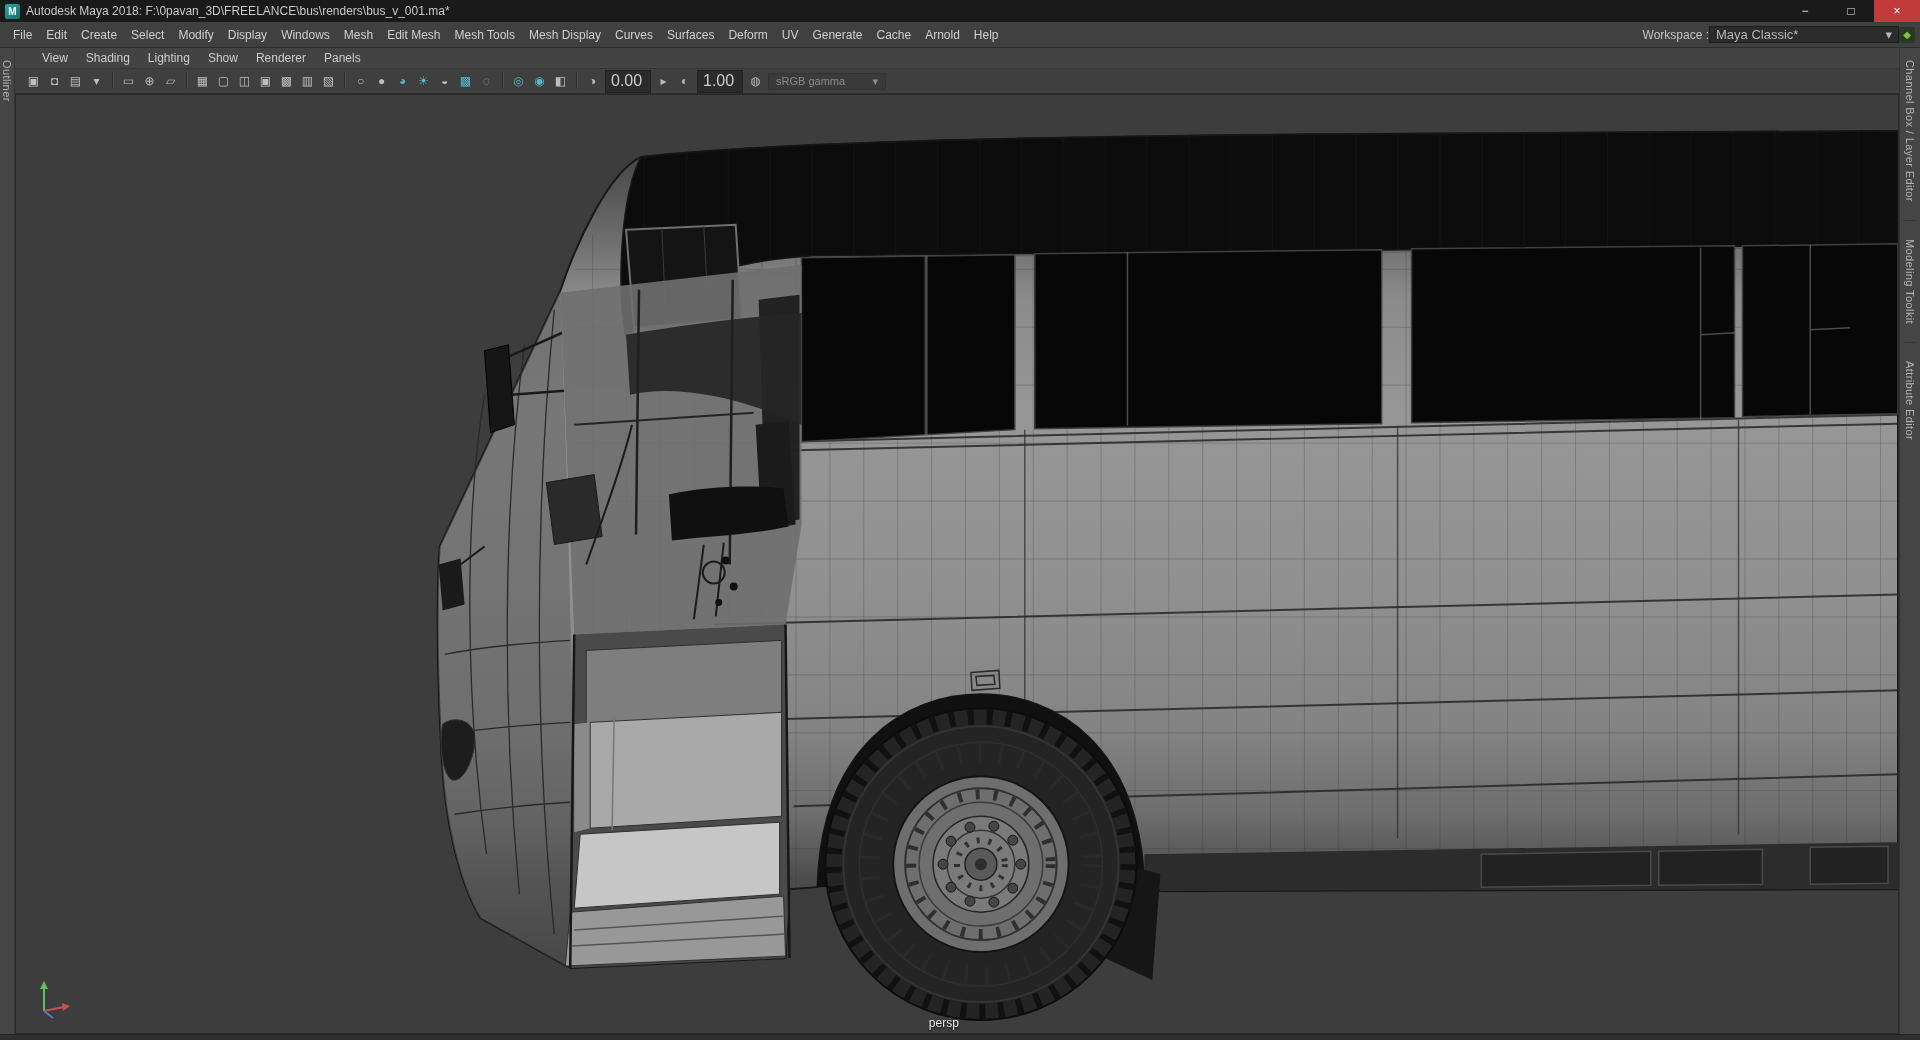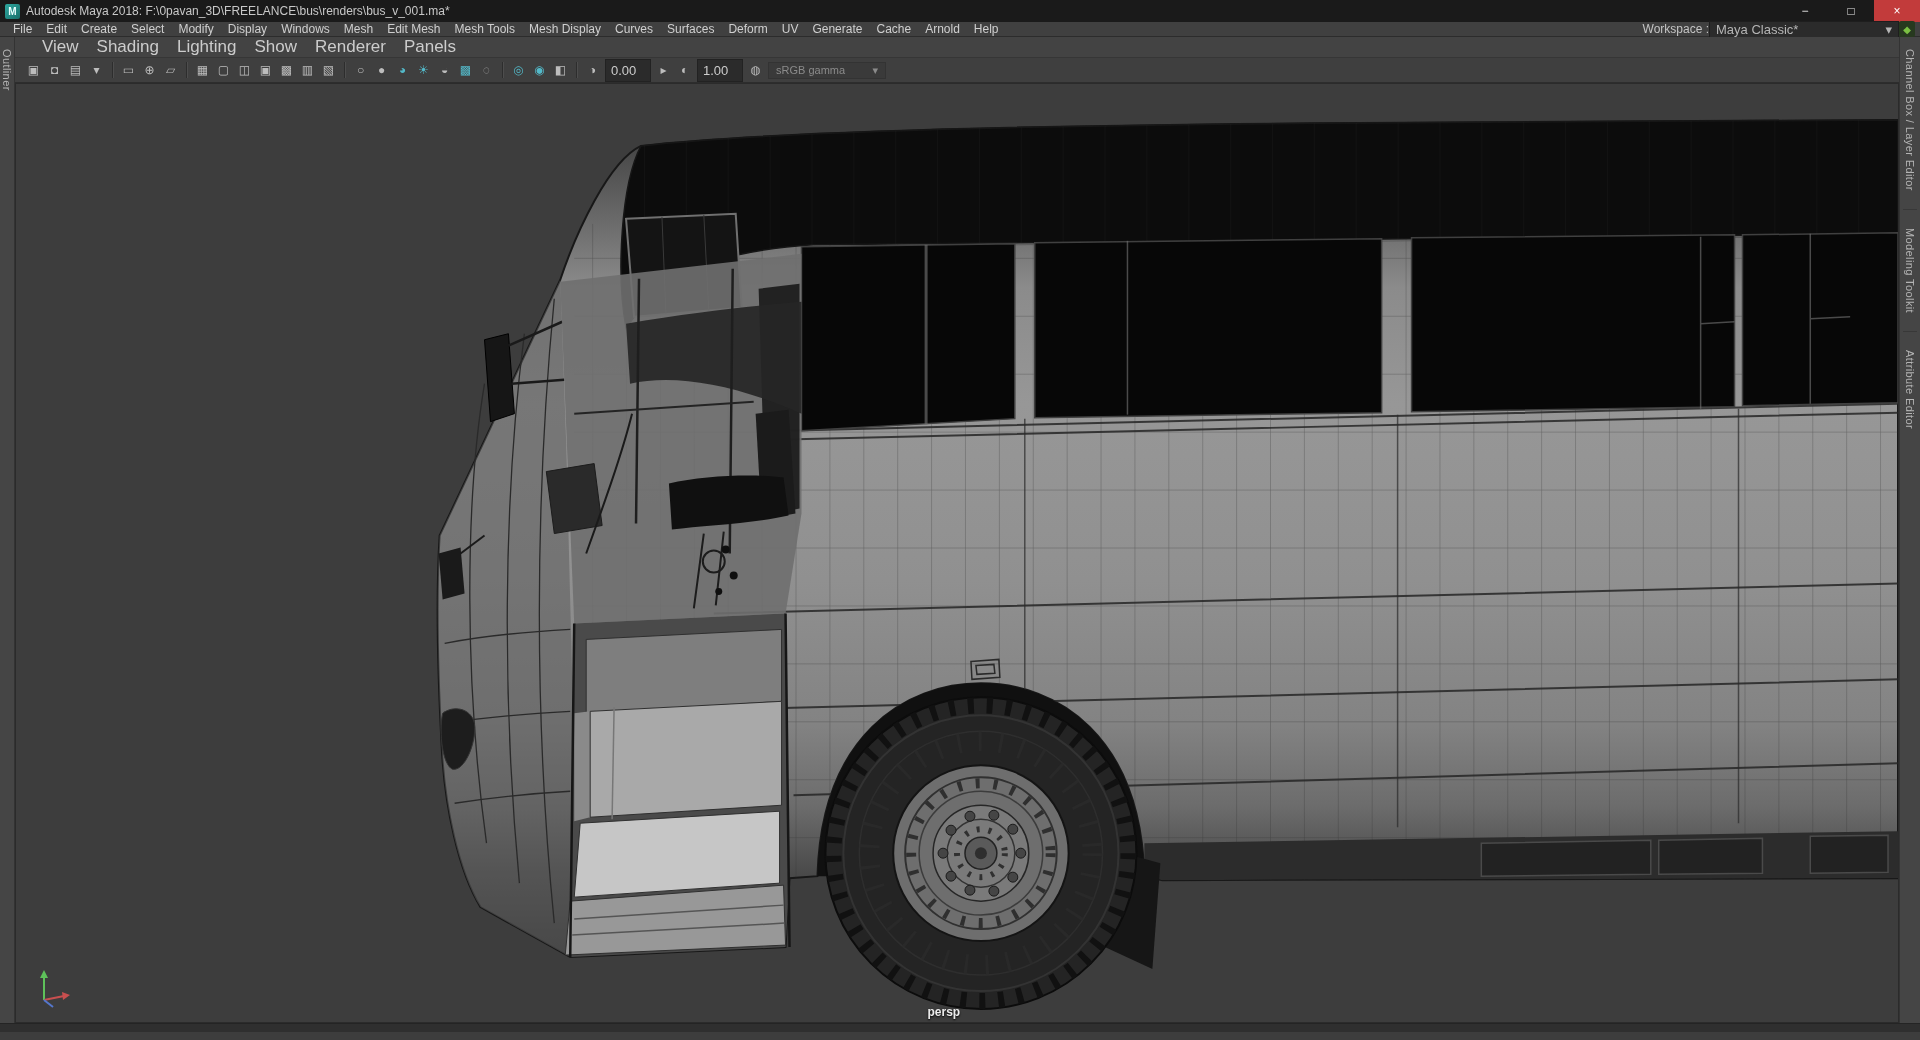--- a/index.html
+++ b/index.html
@@ -15,21 +15,21 @@
   .titlebar{height:22px; background:var(--titlebar_bg); display:flex; align-items:center; font-size:12px; color:#c8c8c8;}
   .app-icon{width:15px; height:15px; margin:0 6px 0 5px; border-radius:2px;
     background:linear-gradient(135deg,#2fa8a0,#176e6a); color:#eaffff; font-size:10px; font-weight:bold;
     display:flex; align-items:center; justify-content:center;}
   .title-text{white-space:nowrap; overflow:hidden;}
   .win-btns{margin-left:auto; display:flex; height:100%;}
   .win-btn{width:46px; height:100%; display:flex; align-items:center; justify-content:center; font-size:12px; color:#e0e0e0;}
   .win-btn.close{background:var(--close_red); color:#fff;}
 
   
-  .menubar{height:15px; background:var(--menubar_bg); border-bottom:1px solid #2c2c2c; display:flex; align-items:center;
+  .menubar{height:26px; background:var(--menubar_bg); border-bottom:1px solid #2c2c2c; display:flex; align-items:center;
     font-size:12px; color:#cfcfcf; padding-left:6px;}
   .menu-item{padding:0 7px; height:100%; display:flex; align-items:center; cursor:default; white-space:nowrap;}
   .workspace{margin-left:auto; display:flex; align-items:center; padding-right:5px;}
   .workspace-label{font-size:12px; color:#c4c4c4;}
   .workspace-select{width:190px; height:17px; background:var(--field_bg); border:1px solid #1e1e1e; color:#b5b5b5;
     font-size:13px; display:flex; align-items:center; justify-content:space-between; padding:0 6px;}
   .workspace-pin{width:16px; height:16px; border-radius:2px; background:#27391f; color:#7bc043; font-size:10px;
     display:flex; align-items:center; justify-content:center;}
 
   
@@ -37,39 +37,39 @@
   .side-strip{background:#454545; display:flex; flex-direction:column; align-items:center; padding-top:12px; gap:18px;}
   .side-strip.left{width:15px; border-right:1px solid #333;}
   .side-strip.right{width:21px; border-left:1px solid #333;}
   .vtab{writing-mode:vertical-rl; font-size:11px; color:#b4b4b4; letter-spacing:.4px; white-space:nowrap; cursor:default;}
   .vtab-sep{width:70%; height:1px; background:#383838;}
 
   .center-col{flex:1; display:flex; flex-direction:column; min-width:0;}
 
   
   .panel-menubar{height:21px; background:var(--panel_bg); border-bottom:1px solid #363636; display:flex; align-items:center;
-    font-size:17px; color:#cccccc; padding-left:18px;}
+    font-size:12px; color:#cccccc; padding-left:18px;}
   .panel-menu-item{padding:0 9px; height:100%; display:flex; align-items:center; cursor:default;}
 
   .panel-toolbar{height:25px; background:var(--toolbar_bg); border-bottom:1px solid #2d2d2d; display:flex; align-items:center;
     padding-left:8px;}
   .tool-icon{width:21px; height:18px; display:flex; align-items:center; justify-content:center;
     font-size:12px; color:#bdbdbd; border-radius:2px;}
   .tool-icon.active{color:var(--accent_teal);}
   .tool-sep{width:1px; height:16px; background:#2d2d2d; box-shadow:1px 0 0 #4d4d4d; margin:0 5px;}
-  .tool-field{width:46px; height:23px; background:var(--field_bg); border:1px solid #222; color:#cccccc; font-size:13px;
+  .tool-field{width:46px; height:23px; background:var(--field_bg); border:1px solid #222; color:#cccccc; font-size:16px;
     display:flex; align-items:center; padding:0 5px; margin:0 2px;}
   .vt-select{min-width:118px; height:17px; background:#3a3a3a; border:1px solid #333; color:#8b8b8b; font-size:11px;
     display:flex; align-items:center; justify-content:space-between; gap:24px; padding:0 7px; margin-left:2px;}
 
   
   .viewport{position:relative; flex:1; background:var(--viewport_bg); border:1px solid #2b2b2b; overflow:hidden;}
   .viewport svg.scene{position:absolute; inset:0; width:100%; height:100%;}
   .persp-label{position:absolute; bottom:3px; left:49.3%; transform:translateX(-50%);
-    font-size:12px; font-weight:bold; color:#ececec; text-shadow:0 1px 2px #000;}
+    font-size:12px; font-weight:normal; color:#ececec; text-shadow:0 1px 2px #000;}
   .axis-gizmo{position:absolute; left:14px; bottom:12px;}
 
   .bottom-strip{height:9px; background:#2f2f2f; border-top:1px solid #242424; width:1920px;}
 </style>
 </head>
 <body>
 
 <div class="titlebar">
   <div class="app-icon">M</div>
   <div class="title-text">Autodesk Maya 2018: F:\0pavan_3D\FREELANCE\bus\renders\bus_v_001.ma*</div>

